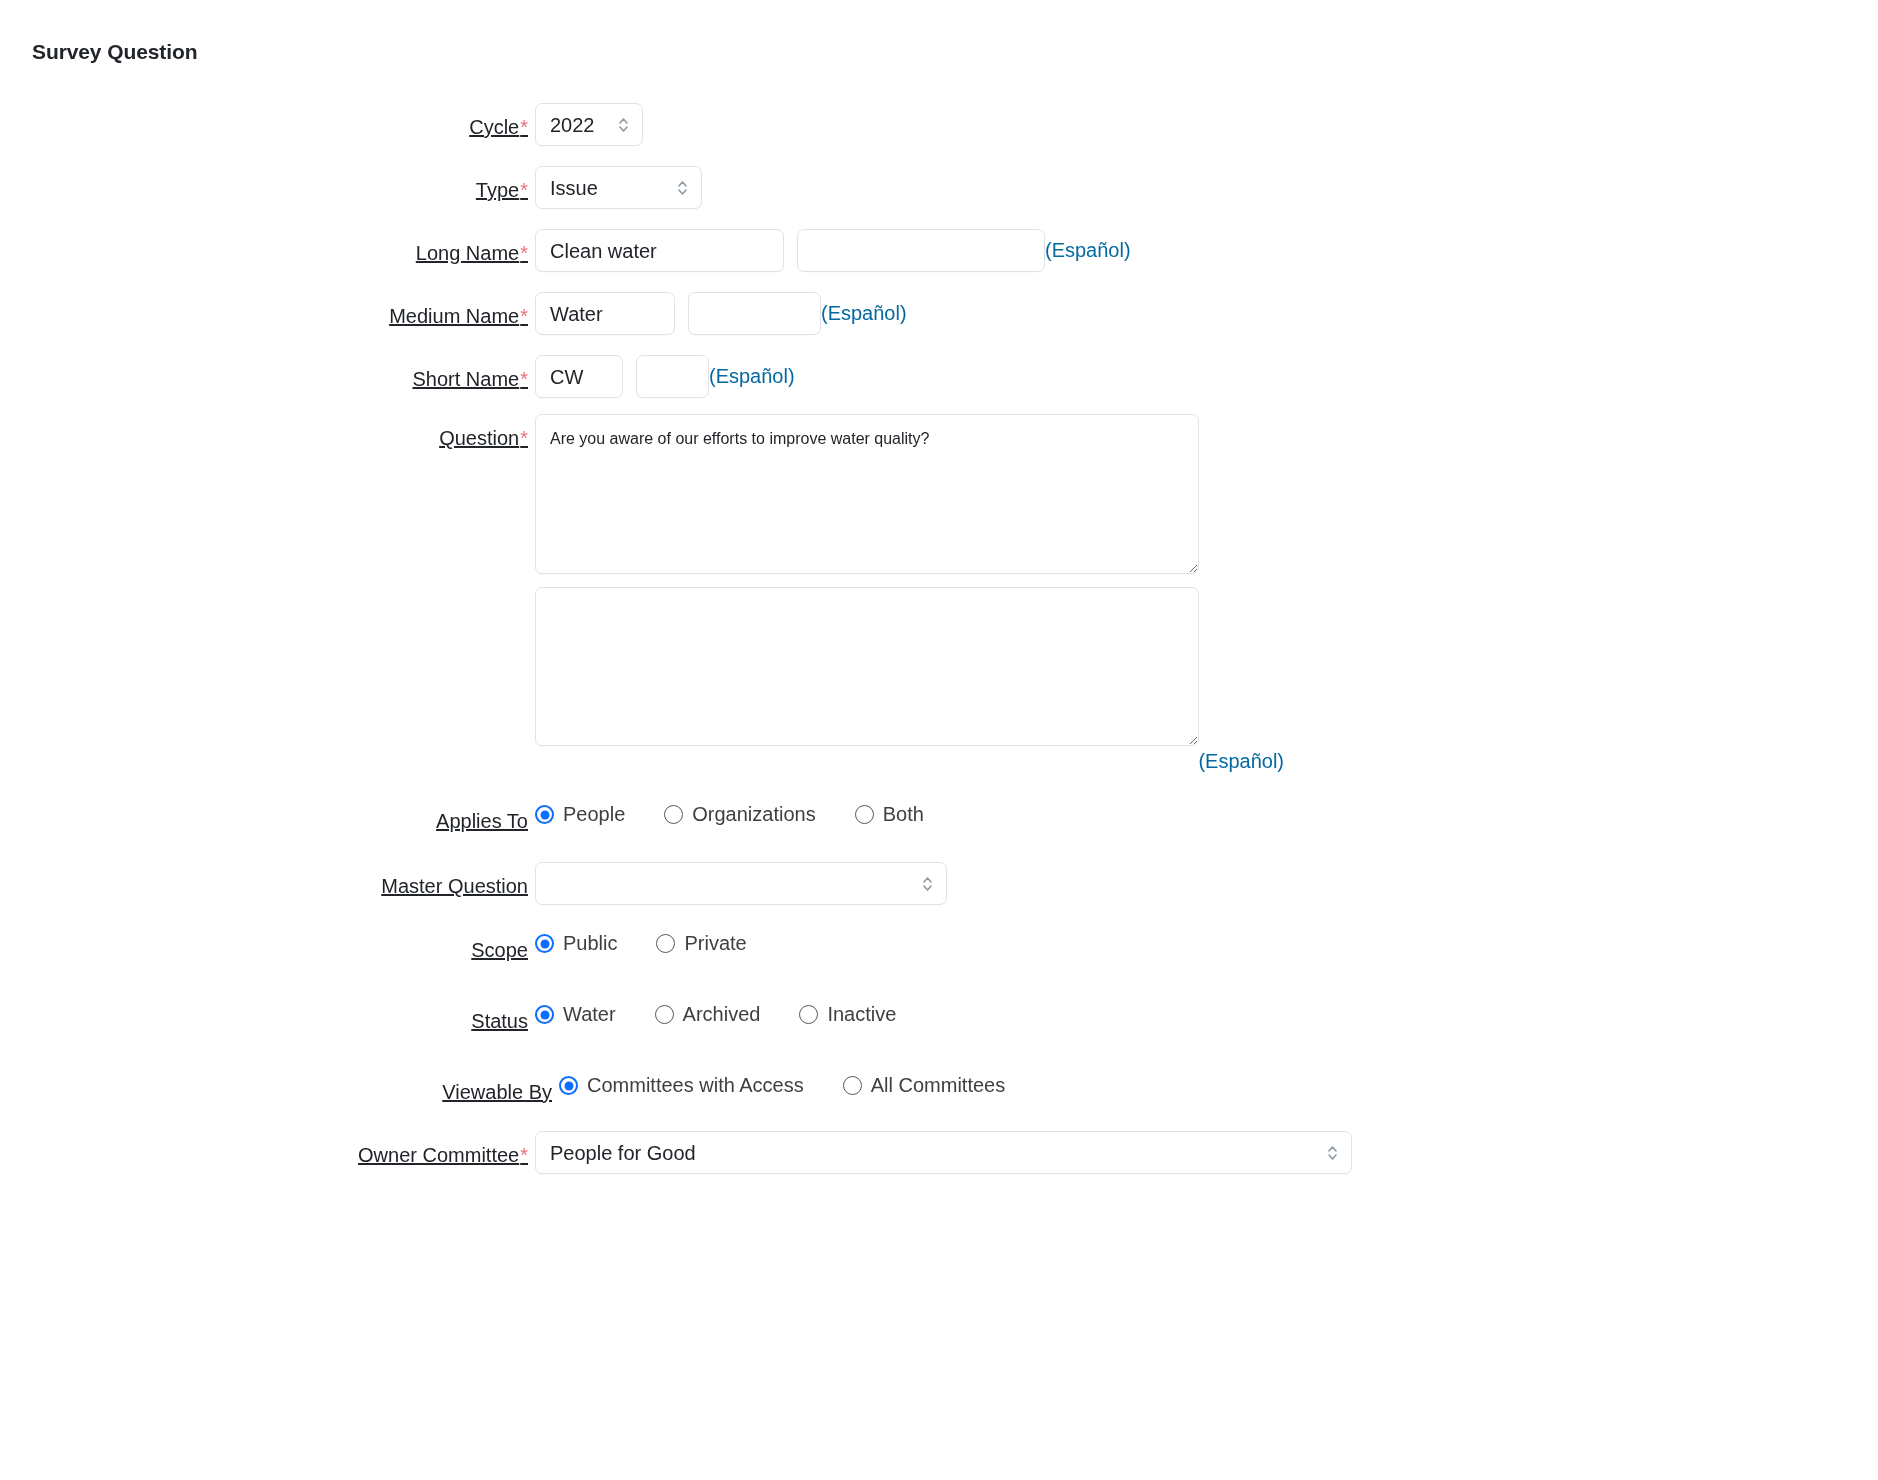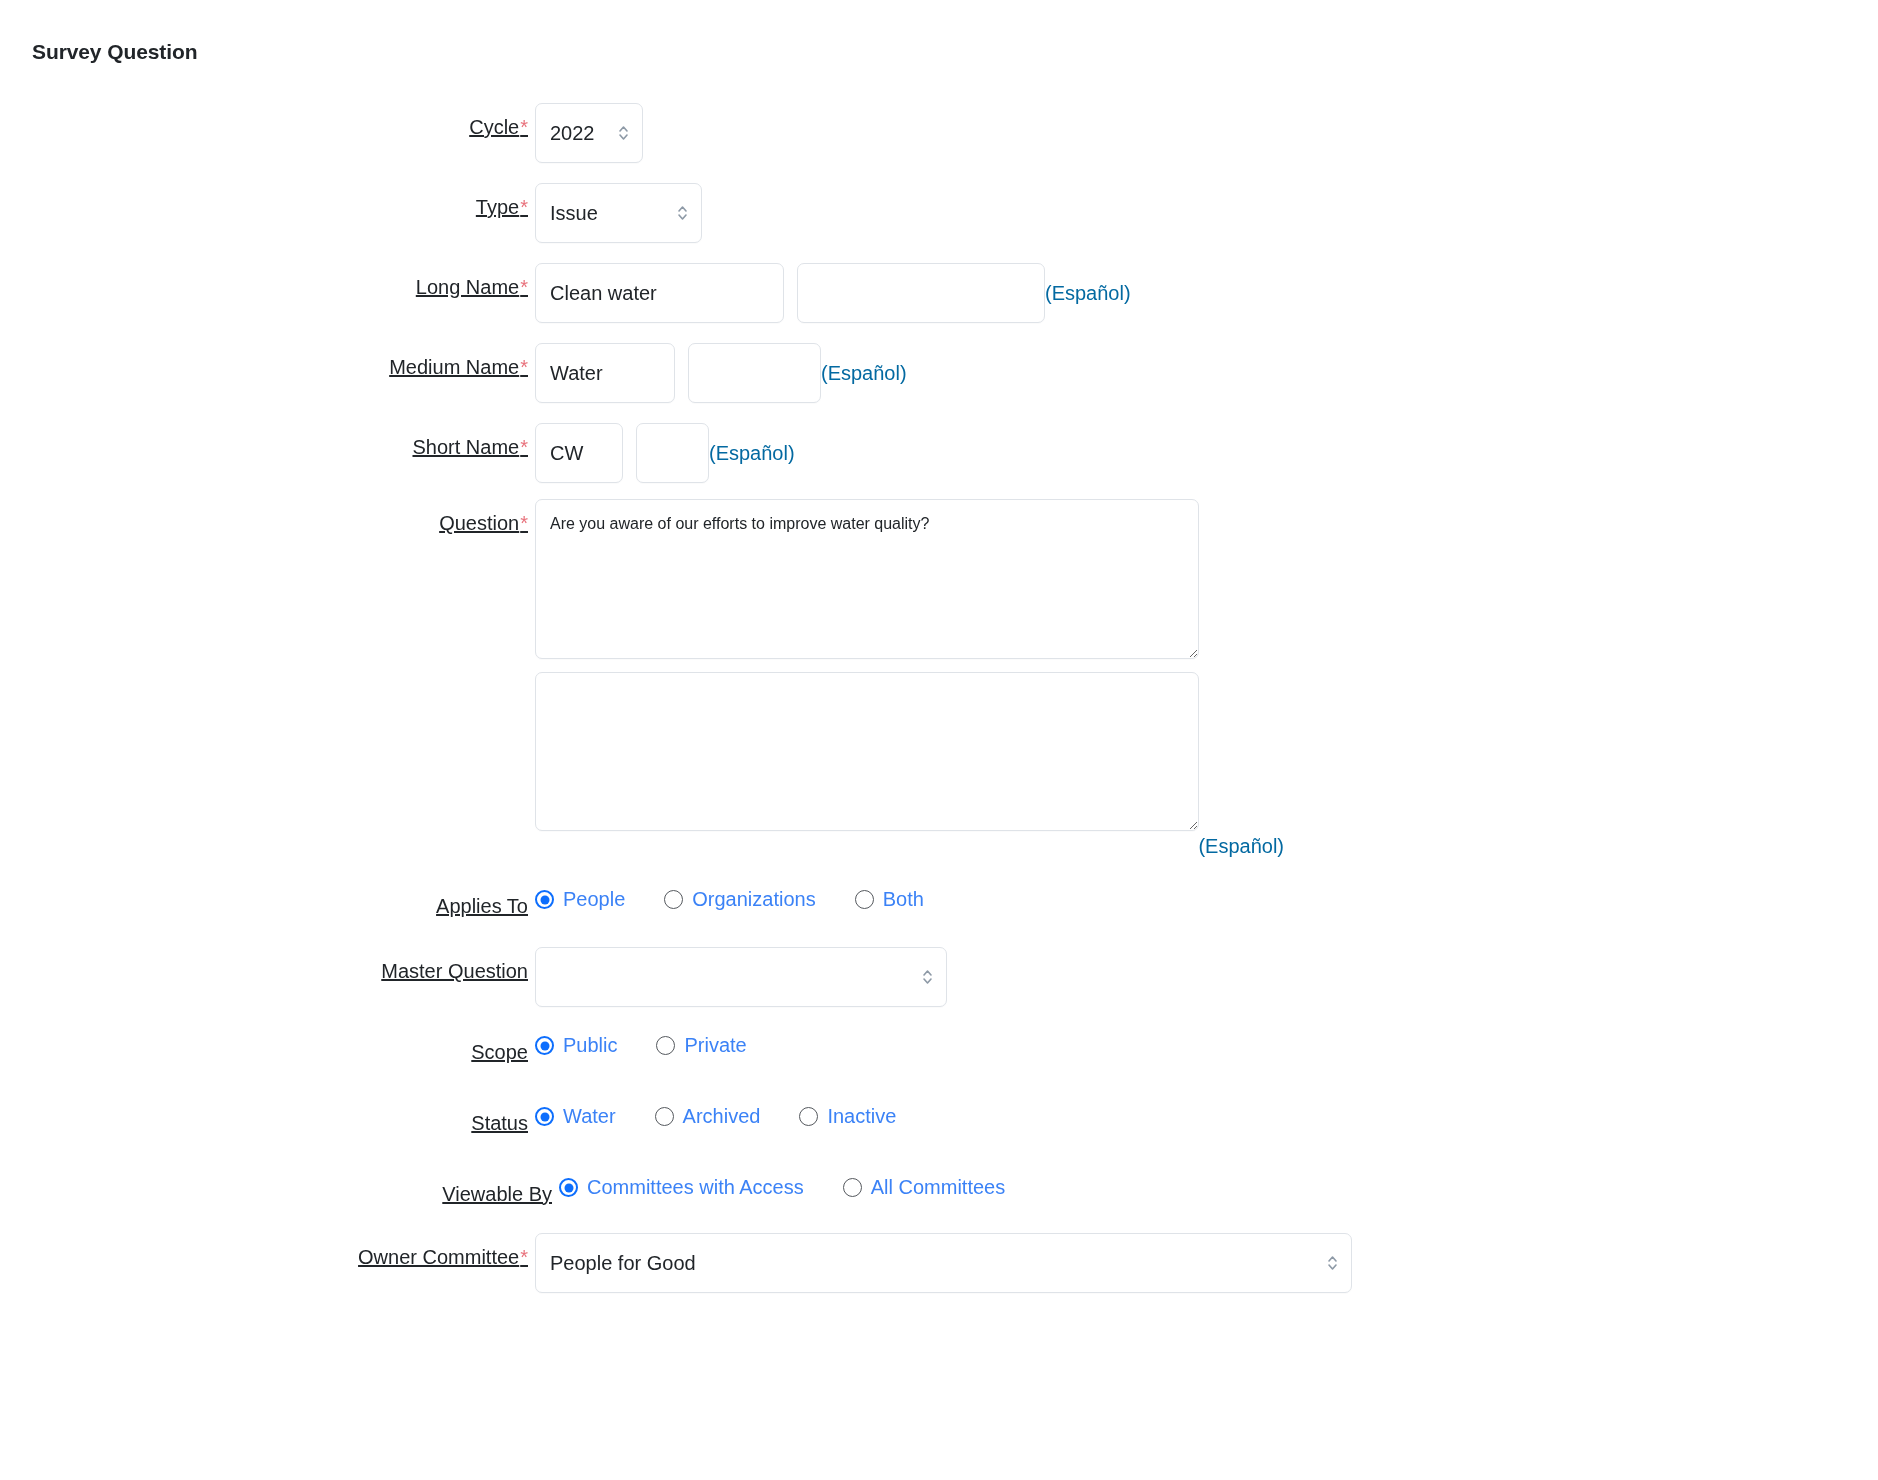--- a/index.html
+++ b/index.html
@@ -67,21 +67,21 @@
 
   
   .ctl {
     border: 1px solid #dfe3e8;
     border-radius: 7px;
     background: #ffffff;
     font-family: "Liberation Sans", "DejaVu Sans", sans-serif;
     font-size: 20px;
     color: #212529;
     padding: 0 14px;
-    height: 60px;
+    height: 43px;
     line-height: 50px;
     outline: none;
     box-shadow: 0 1px 1px rgba(0,0,0,0.02);
   }
   .ctl::placeholder { color: #adb5bd; }
 
   
   .select-wrap { position: relative; display: inline-block; }
   .select-wrap .ctl {
     padding-right: 40px;
@@ -174,21 +174,21 @@
     content: "";
     position: absolute;
     left: 50%; top: 50%;
     transform: translate(-50%, -50%);
     width: 9px; height: 9px;
     border-radius: 50%;
     background: #0d6efd;
   }
   .ropt-label {
     font-size: 20px;
-    color: #3b82f6;
+    color: #404040;
   }
 
   
   .row-cycle   { margin-bottom: 20px; }
   .row-type    { margin-bottom: 20px; }
   .row-long    { margin-bottom: 20px; }
   .row-medium  { margin-bottom: 20px; }
   .row-short   { margin-bottom: 16px; }
   .row-question{ margin-bottom: 30px; }
   .row-applies { margin-bottom: 29px; }

